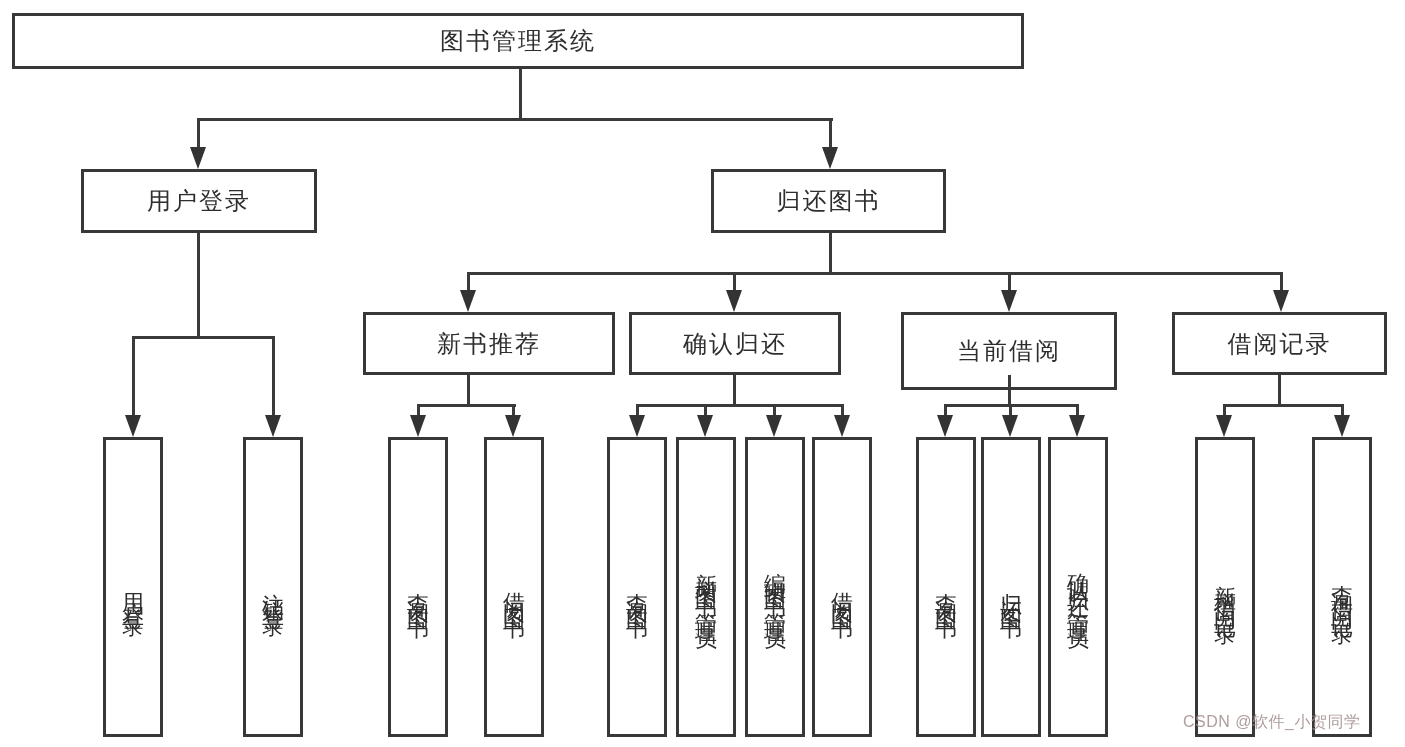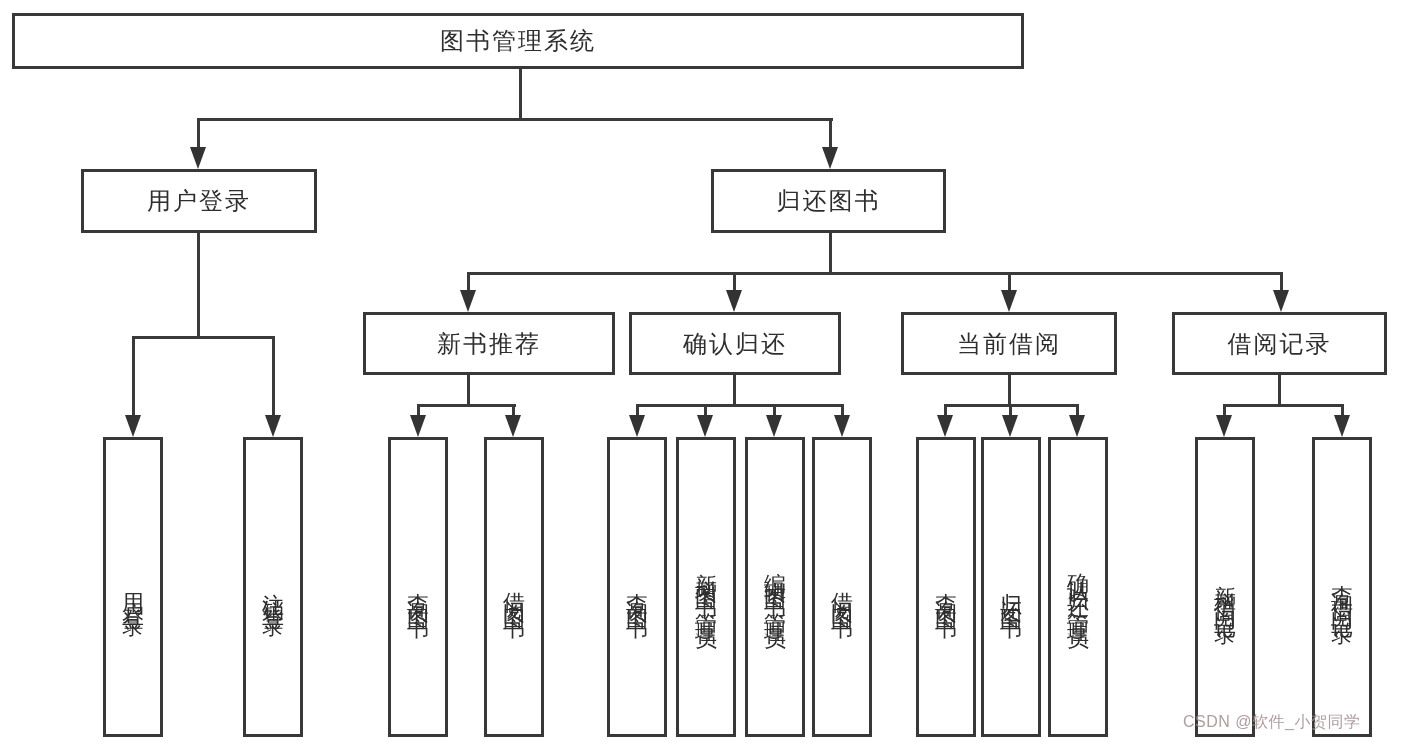--- a/index.html
+++ b/index.html
@@ -68,21 +68,21 @@
   <div class="arrow" style="left:1001px;top:290px;"></div>
   <div class="line" style="left:1280px;top:272px;width:3px;height:20px;"></div>
   <div class="arrow" style="left:1273px;top:290px;"></div>
 
   <div class="box" style="left:363px;top:312px;width:252px;height:63px;">
     <span class="hlabel">新书推荐</span>
   </div>
   <div class="box" style="left:629px;top:312px;width:212px;height:63px;">
     <span class="hlabel">确认归还</span>
   </div>
-  <div class="box" style="left:901px;top:312px;width:216px;height:63px;">
+  <div class="box" style="left:901px;top:312px;width:216px;height:78px;">
     <span class="hlabel">当前借阅</span>
   </div>
   <div class="box" style="left:1172px;top:312px;width:215px;height:63px;">
     <span class="hlabel">借阅记录</span>
   </div>
 
   <div class="line" style="left:467px;top:375px;width:3px;height:31px;"></div>
   <div class="line" style="left:417px;top:404px;width:99px;height:3px;"></div>
   <div class="line" style="left:417px;top:404px;width:3px;height:13px;"></div>
   <div class="arrow" style="left:410px;top:415px;"></div>

